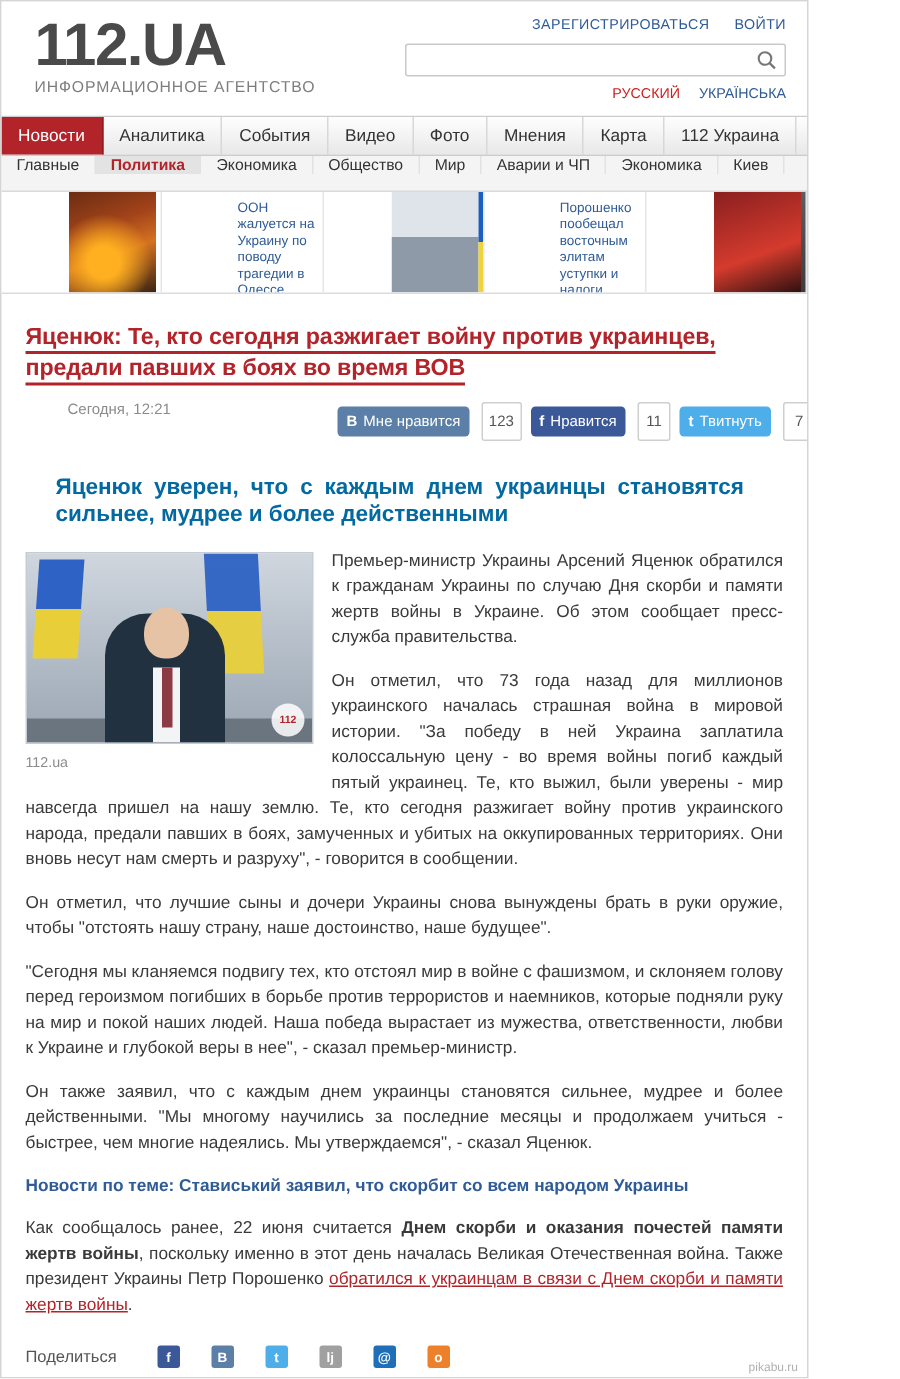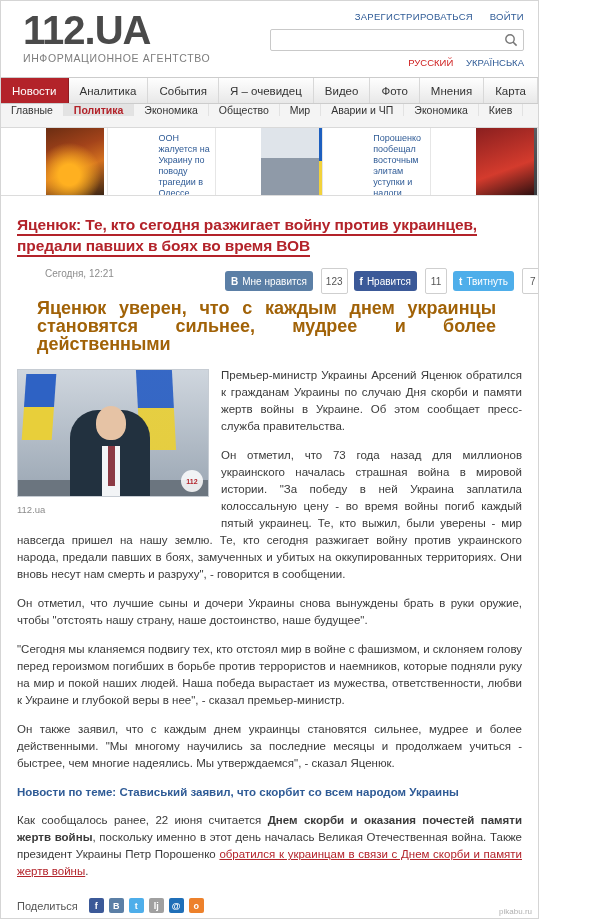--- a/index.html
+++ b/index.html
@@ -258,24 +258,24 @@
     border: 1px solid #cfcfcf;
     background: #fff;
     color: #555;
     font-size: 10px;
     display: flex; align-items: center; justify-content: center;
     border-radius: 2px;
     padding: 12px 4px;
     margin-left: 2px;
   }
   .art-lead {
-    margin-top: 5px;
-    font-size: 18px;
+    margin-top: 22px;
+    font-size: 15px;
     line-height: 18px;
-    color: #a16207;
+    color: #0369a1;
     font-weight: bold;
     padding: 0 26px 0 20px;
     text-align: justify;
   }
   .body-wrap {
     margin-top: 14px;
     font-size: 11.5px;
     line-height: 17px;
     color: #3a3a3a;
     text-align: justify;
@@ -370,21 +370,21 @@
   }
   .after-text .bold { font-weight: bold; }
 
   
   .share-row {
     margin-top: 18px;
     display: flex;
     align-items: center;
     font-size: 11px;
     color: #555;
-    gap: 5px;
+    gap: 21px;
   }
   .share-row .lbl { margin-right: 6px; }
   .sq {
     width: 15px; height: 15px;
     border-radius: 2px;
     color: #fff;
     font-size: 9px;
     font-weight: bold;
     display: flex; align-items: center; justify-content: center;
   }
@@ -468,21 +468,20 @@
     <div class="lang-links">
       <a href="#" class="lang-ru">РУССКИЙ</a>
       <a href="#" class="lang-ua">УКРАЇНСЬКА</a>
     </div>
   </div>
 
   <div class="nav-primary">
     <a href="#" class="item active">Новости</a>
     <a href="#" class="item">Аналитика</a>
     <a href="#" class="item">События</a>
-    <a href="#" class="item">Я – очевидец</a>
     <a href="#" class="item">Видео</a>
     <a href="#" class="item">Фото</a>
     <a href="#" class="item">Мнения</a>
     <a href="#" class="item">Карта</a>
     <a href="#" class="item">112 Украина</a>
   </div>
 
   <div class="nav-secondary">
     <a href="#" class="item">Главные</a>
     <a href="#" class="item active">Политика</a>

